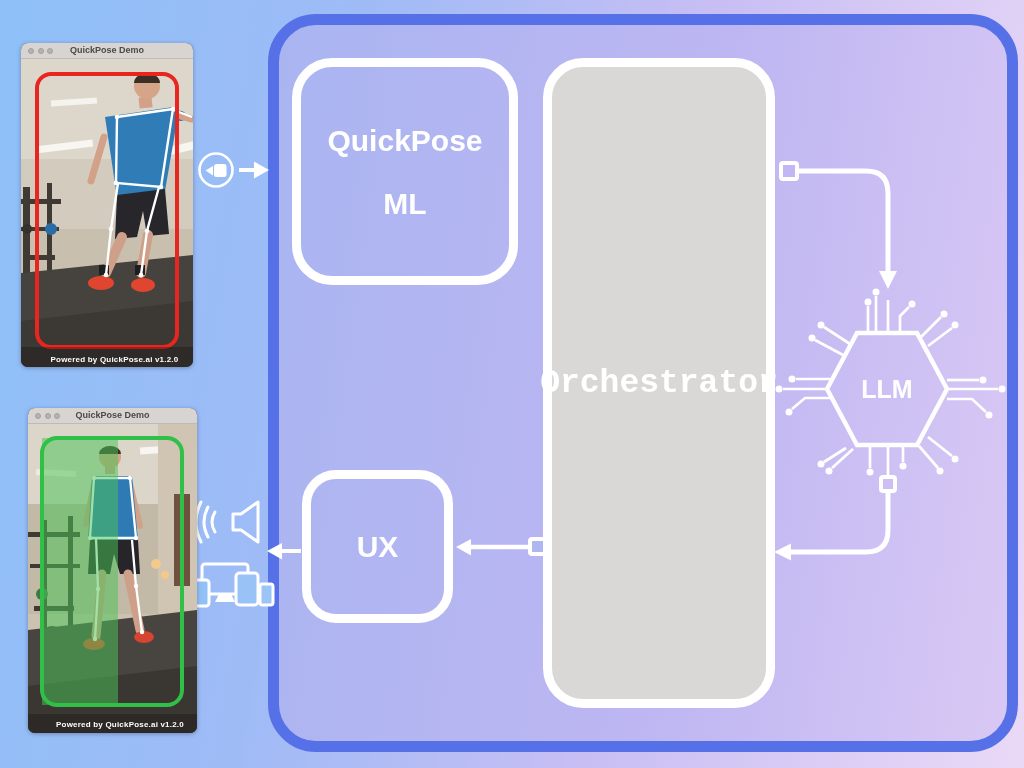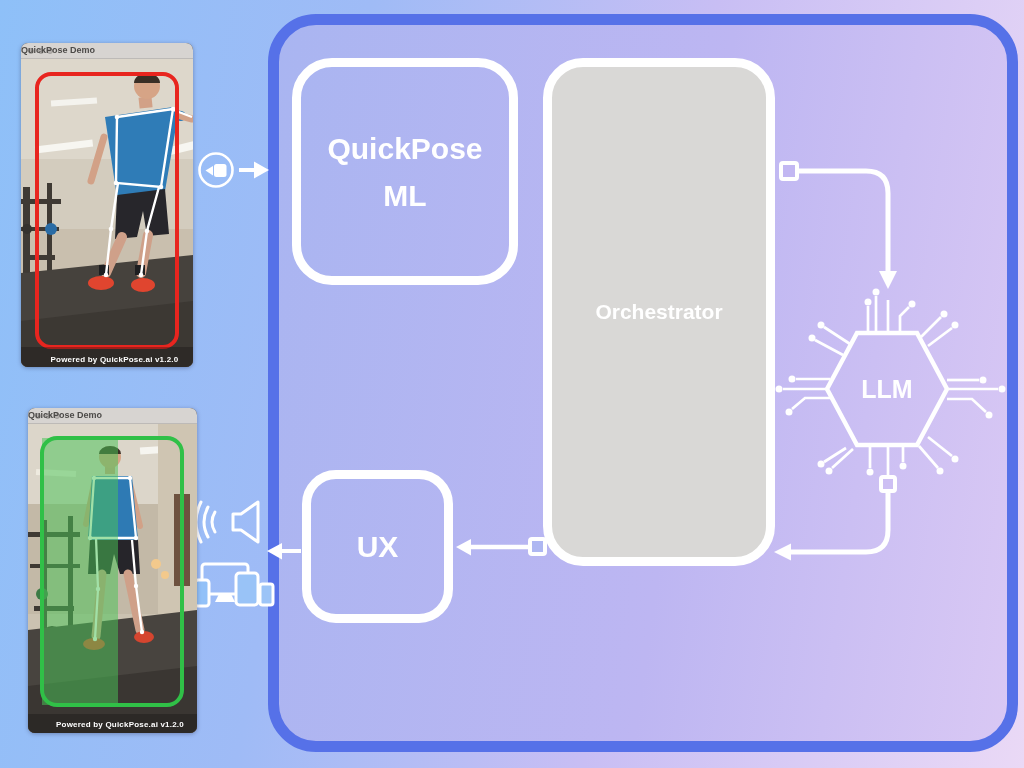--- a/index.html
+++ b/index.html
@@ -6,31 +6,31 @@
   body{width:1024px;height:768px;font-family:"Liberation Sans",sans-serif;}
   .stage{position:relative;width:1024px;height:768px;overflow:hidden;
          background:linear-gradient(100deg,#8ec0f8 0%,#9fbbf6 32%,#c8bef4 62%,#ead9f6 100%);}
   
   .container{position:absolute;left:268px;top:14px;width:750px;height:738px;box-sizing:border-box;
              border:11px solid #5671e8;border-radius:48px;
              background:linear-gradient(98deg,#a9b5f1 0%,#bdb6f2 55%,#d9c8f4 100%);}
   
   .node{position:absolute;box-sizing:border-box;border:9px solid #fff;display:flex;
         align-items:center;justify-content:center;color:#fff;font-weight:bold;text-align:center;}
-  .node-qpml{left:292px;top:58px;width:226px;height:227px;border-radius:40px;font-size:30px;line-height:47px;}
+  .node-qpml{left:292px;top:58px;width:226px;height:227px;border-radius:40px;font-size:30px;line-height:63px;}
   .node-qpml .lbl{width:172px;}
-  .node-orch{left:543px;top:58px;width:232px;height:508px;border-radius:40px;background:#d9d8d6;font-size:21px;}
+  .node-orch{left:543px;top:58px;width:232px;height:650px;border-radius:40px;background:#d9d8d6;font-size:33px;font-family:Liberation Mono, monospace;}
   .node-ux{left:302px;top:470px;width:151px;height:153px;border-radius:34px;font-size:30px;}
   .overlay{position:absolute;left:0;top:0;}
   
   .appwin{position:absolute;border-radius:7px;overflow:hidden;box-shadow:0 1px 4px rgba(30,30,60,.35);background:#3a3633;}
   .titlebar{position:relative;height:15px;background:#d7d4d1;border-bottom:1px solid #bdbab7;}
   .lights{position:absolute;left:7px;top:4.5px;display:flex;gap:3.5px;}
   .tl{width:6px;height:6px;border-radius:50%;background:#b6b3b0;border:0.5px solid #a3a09d;box-sizing:border-box;}
-  .wtitle{position:absolute;left:0;right:0;top:2px;font-size:9px;font-weight:bold;color:#4c4a48;}
+  .wtitle{position:absolute;left:0;right:0;top:2px;text-align:center;font-size:9px;font-weight:bold;color:#4c4a48;}
   .wcontent{position:relative;}
   .wfooter{position:absolute;left:15px;right:0;bottom:4px;text-align:center;font-size:8px;font-weight:bold;color:#fff;letter-spacing:.2px;}
   svg text{font-family:"Liberation Sans",sans-serif;}
 </style>
 </head>
 <body>
 
 <div class="stage">
 
   <div class="container"></div>

